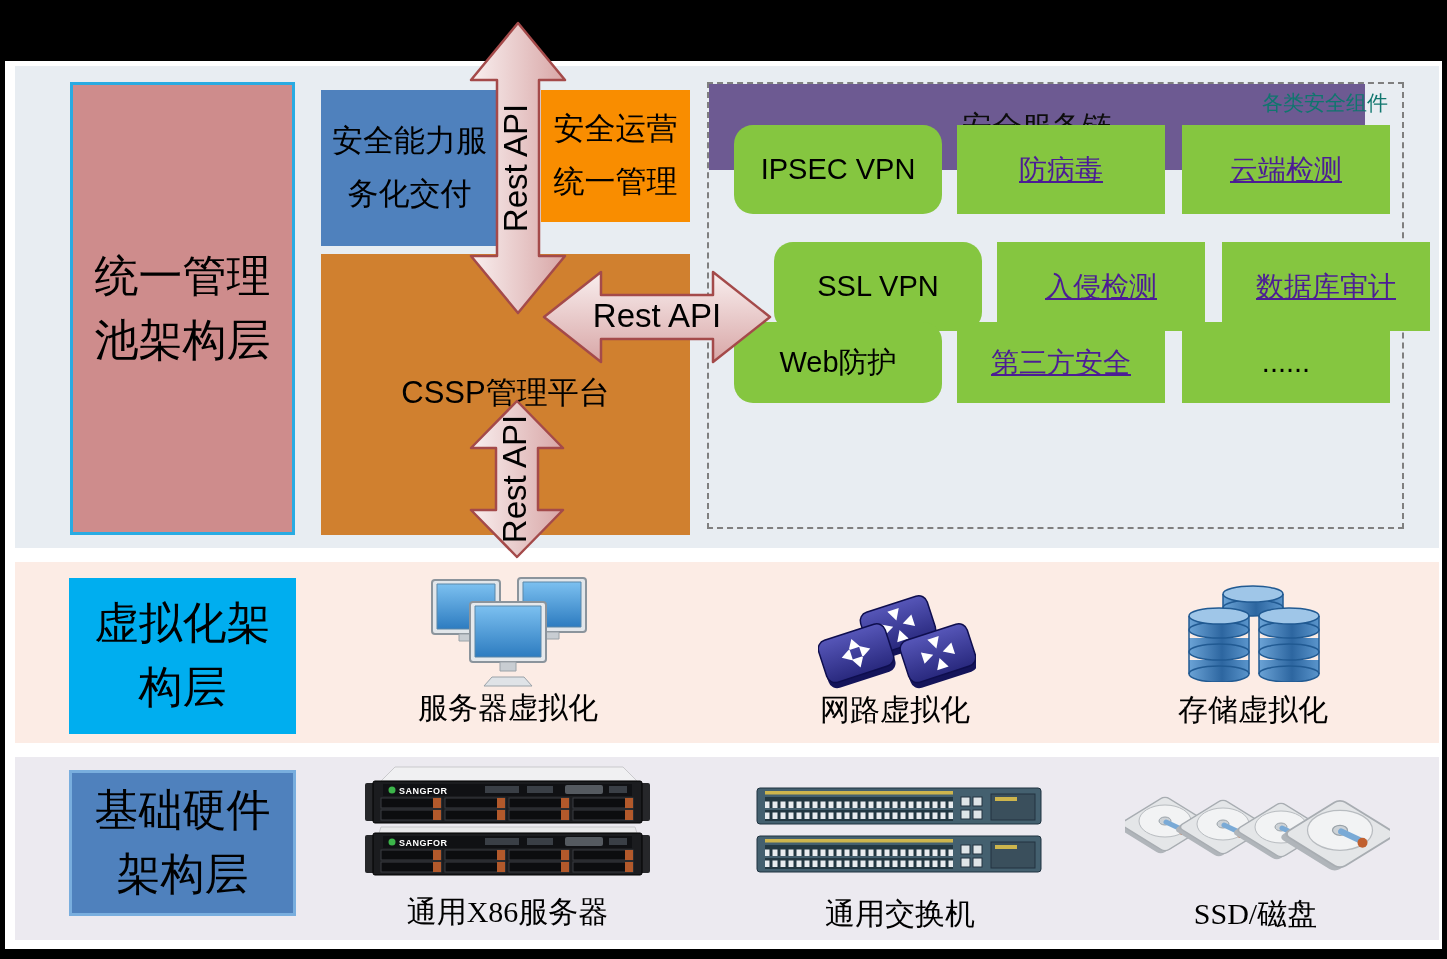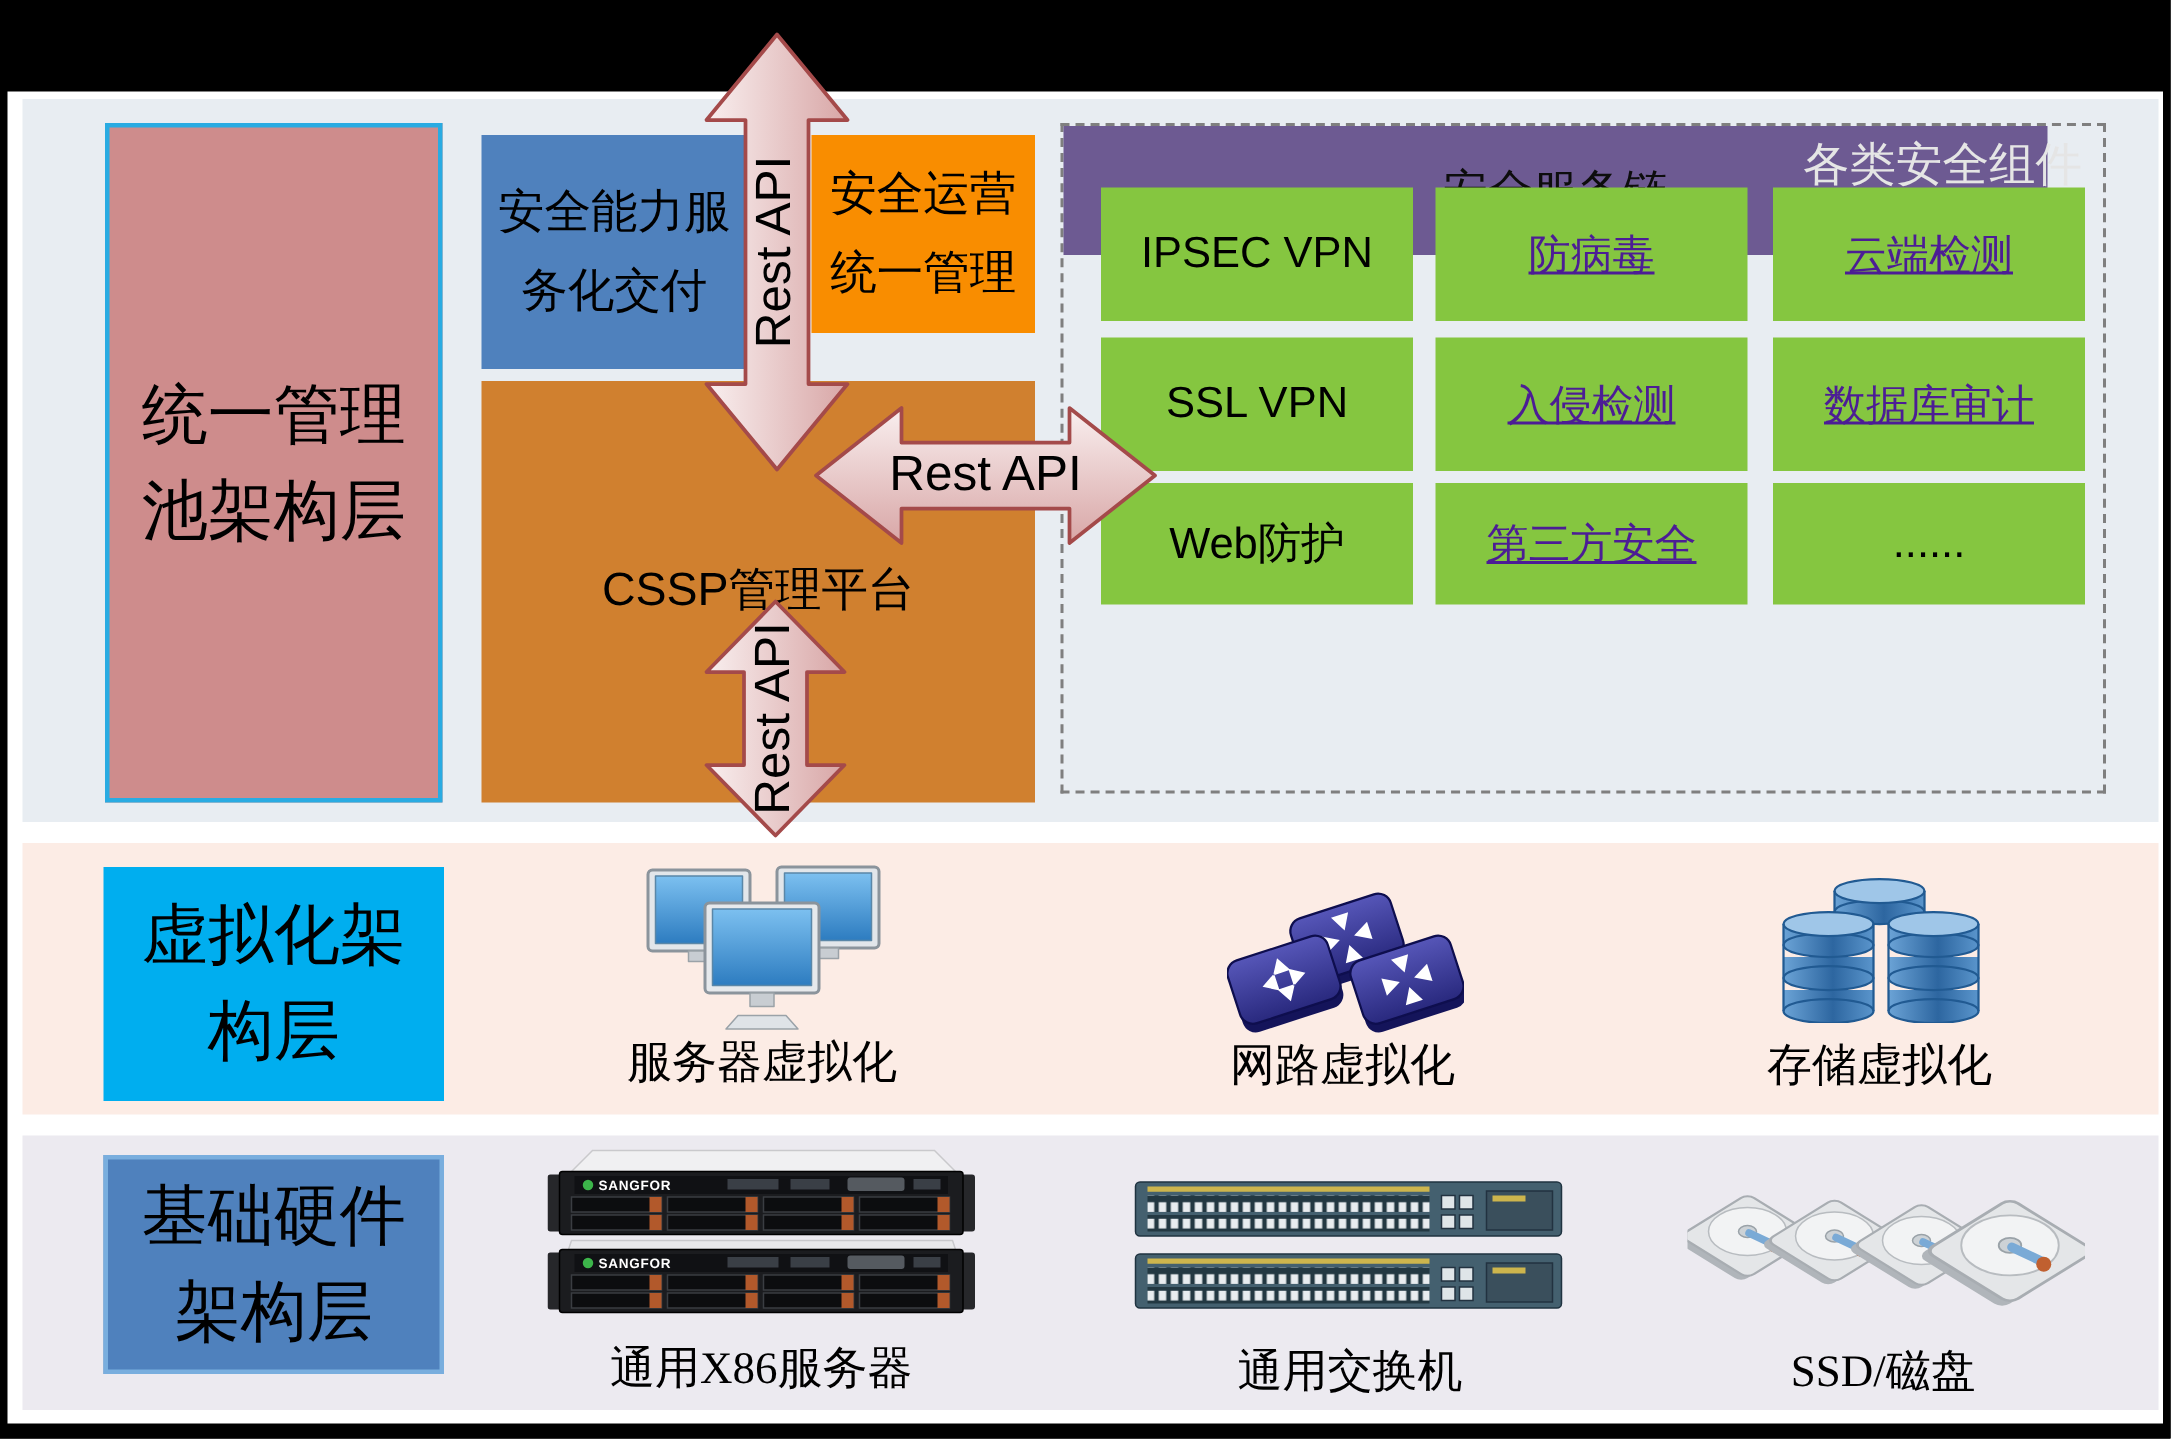--- a/index.html
+++ b/index.html
@@ -19,26 +19,26 @@
 
   .small-box{display:flex;flex-direction:column;align-items:center;justify-content:center;
              text-align:center;font-size:31px;line-height:1.7;}
   #cap-box{left:321px;top:90px;width:177px;height:156px;background:#4f81bd;}
   #op-box{left:541px;top:90px;width:149px;height:132px;background:#f98d00;}
   #cssp-box{left:321px;top:254px;width:369px;height:281px;background:#d0802f;}
   #cssp-label{left:321px;top:372px;width:369px;text-align:center;font-size:31px;
               font-family:"Liberation Sans","DejaVu Sans",sans-serif;}
 
   #panel{left:707px;top:82px;width:697px;height:447px;border:2px dashed #7f7f7f;box-sizing:border-box;}
-  #panel-title{right:14px;top:5px;font-size:31px;color:#e5e5e5;}
+  #panel-title{right:14px;top:5px;font-size:21px;color:#0f766e;}
   .gcell{position:absolute;width:208px;background:#85c640;display:flex;align-items:center;justify-content:center;
          font-family:"Liberation Sans","DejaVu Sans",sans-serif;font-size:29px;}
   .gcell.gray{color:#4c1d95;font-family:"Liberation Serif","DejaVu Serif",serif;font-size:28px;text-decoration:underline;}
-  .col0{left:25px;}.col1{left:248px;}.col2{left:473px;}
-  .row0{top:41px;height:89px;}.row1{top:141px;height:89px;}.row2{top:238px;height:81px;}
+  .col0{left:25px;border-radius:19px;}.col1{left:248px;}.col2{left:473px;}
+  .row0{top:41px;height:89px;}.row1{top:158px;height:89px;margin-left:40px;}.row2{top:238px;height:81px;}
   #chain-bar{left:25px;top:336px;width:656px;height:86px;background:#6d5a92;display:flex;
              align-items:center;justify-content:center;font-size:30px;color:#0d0d0d;}
 
   .icon-label{text-align:center;font-size:30px;}
   #lbl-server-virt{left:398px;top:688px;width:220px;}
   #lbl-net-virt{left:795px;top:690px;width:200px;}
   #lbl-storage-virt{left:1148px;top:690px;width:210px;}
   #lbl-x86{left:385px;top:892px;width:245px;}
   #lbl-switch{left:810px;top:894px;width:180px;}
   #lbl-ssd{left:1168px;top:894px;width:175px;}

